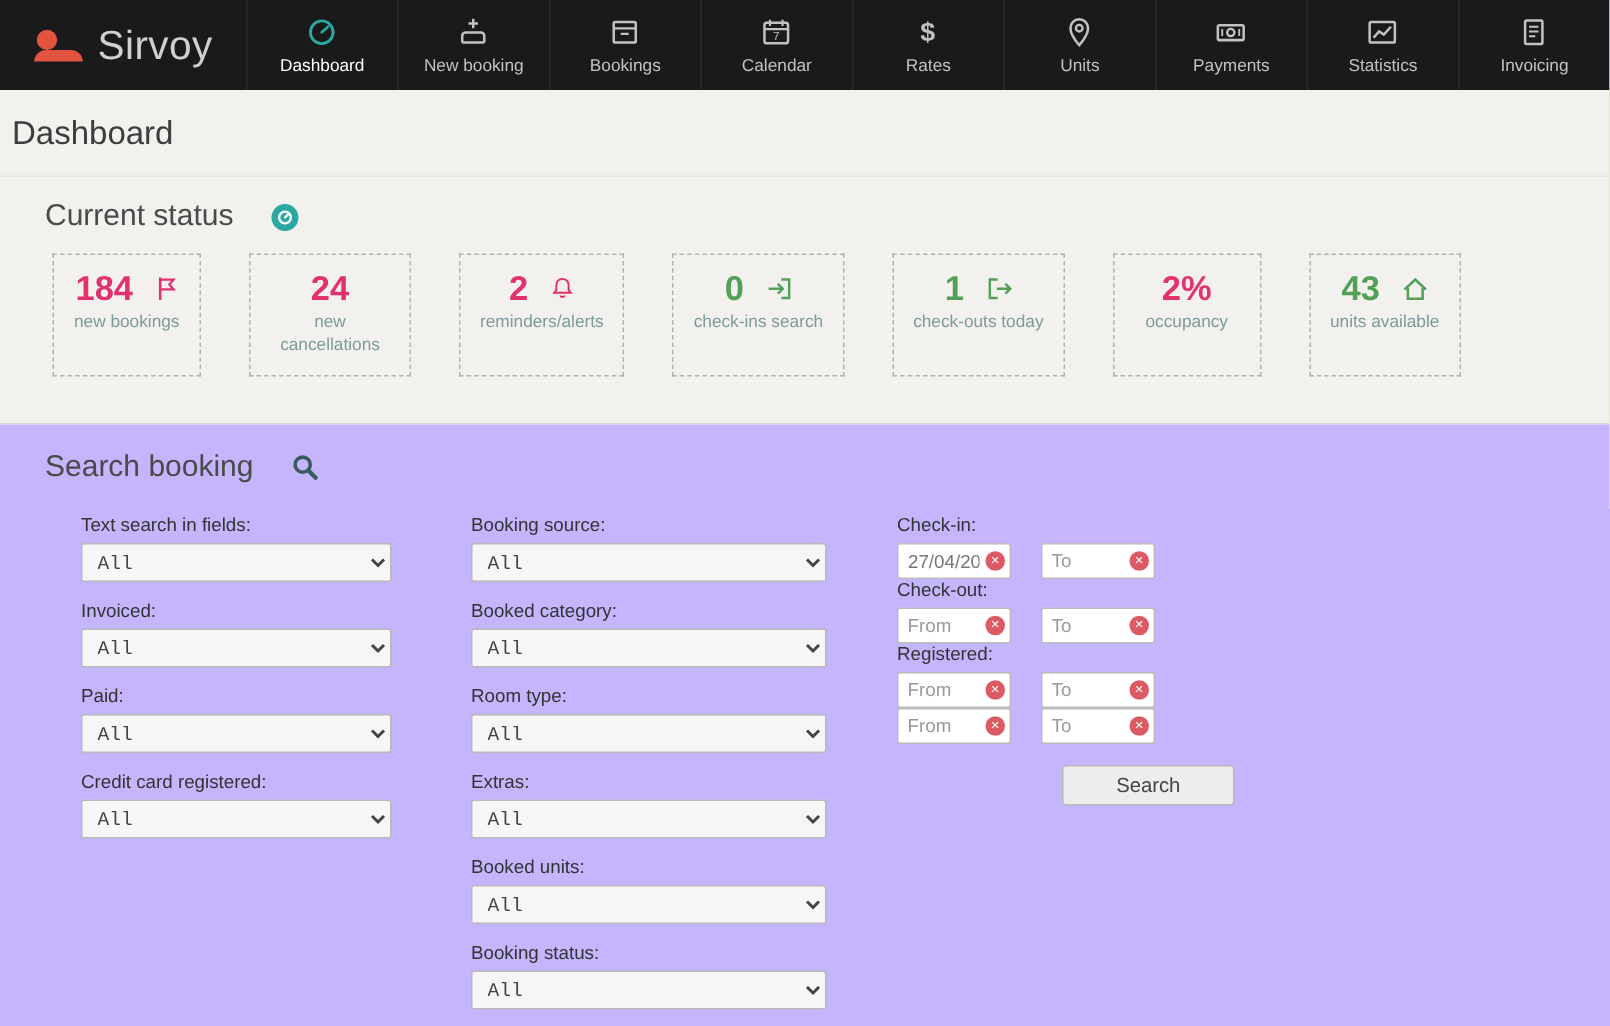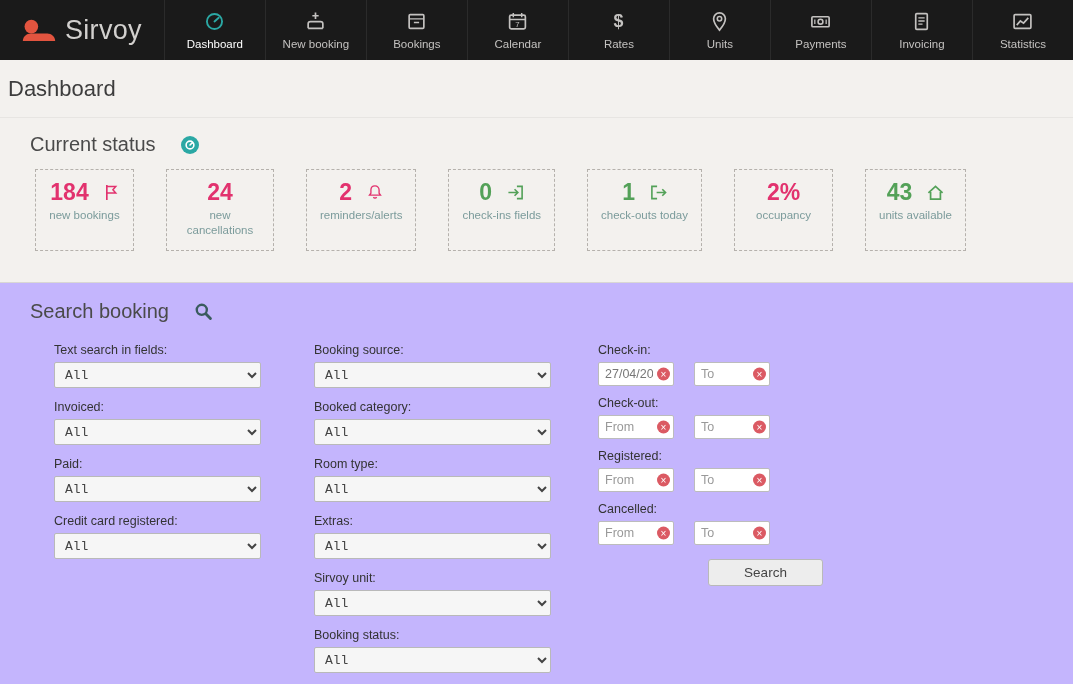--- a/index.html
+++ b/index.html
@@ -37,21 +37,21 @@
   
   .search-section{background:#c4b5fd;padding:17px 0 0 30px}
   .search-form{display:flex;margin-top:20px;padding-left:24px}
   .col1{width:207px;margin-right:53px}
   .col2{width:237px;margin-right:47px}
   .col3{width:240px}
   .field{margin-bottom:12px}
   .field label{display:block;font-size:12.5px;color:#333;margin-bottom:5px}
   .field input[type=text],.field select{width:100%;height:26px;border:1px solid #b9b9b9;border-radius:2px;font-size:13px;padding:0 6px;font-family:Liberation Mono, monospace;color:#444;background:#fff}
   .field select{background:#f6f6f6}
-  .field-date{margin-bottom:10px}
+  .field-date{margin-bottom:0}
   .date-row{display:flex;gap:20px}
   .date-wrap{position:relative;width:76px}
   .date-wrap input{width:100%;height:24px;border:1px solid #bcbcbc;border-radius:2px;font-size:12.5px;padding:0 20px 0 6px;color:#777;font-family:inherit;background:#fff}
   .date-wrap input::placeholder{color:#999;opacity:1}
   .clear-btn{position:absolute;right:4px;top:50%;transform:translateY(-50%);width:13px;height:13px;border-radius:50%;background:#db5a63;color:#fff;font-size:10px;line-height:13px;text-align:center;cursor:pointer;user-select:none}
   .search-btn{display:block;margin:14px 0 0 110px;width:115px;height:27px;background:#ededed;border:1px solid #b9b9b9;border-radius:3px;font-size:13.5px;color:#444;font-family:inherit;cursor:pointer}
   svg{display:block}
 </style>
 </head>
 <body>
@@ -135,35 +135,35 @@
             <circle cx="10" cy="10.2" r="2.3" fill="none" stroke="currentColor" stroke-width="1.5"></circle>
             <path d="M4.6 8v4.4M15.4 8v4.4" stroke="currentColor" stroke-width="1.2"></path>
           </svg>
       </span>
       <span class="nlabel">Payments</span>
     </div>
 
     <div class="nav-item">
       <span class="nicon">
         <svg viewBox="0 0 20 20" width="21" height="21">
+            <rect x="2" y="3.5" width="16" height="13" rx="1" fill="none" stroke="currentColor" stroke-width="1.6"></rect>
+            <polyline points="4.5,13.5 8,9.5 11,11.5 15.5,6.5" fill="none" stroke="currentColor" stroke-width="1.6"></polyline>
+          </svg>
+      </span>
+      <span class="nlabel">Statistics</span>
+    </div>
+
+    <div class="nav-item">
+      <span class="nicon">
+        <svg viewBox="0 0 20 20" width="21" height="21">
             <rect x="4.5" y="2.5" width="11" height="15" rx="1" fill="none" stroke="currentColor" stroke-width="1.6"></rect>
             <path d="M7 6.5h6M7 9.5h6M7 12.5h4" stroke="currentColor" stroke-width="1.3"></path>
           </svg>
       </span>
       <span class="nlabel">Invoicing</span>
-    </div>
-
-    <div class="nav-item">
-      <span class="nicon">
-        <svg viewBox="0 0 20 20" width="21" height="21">
-            <rect x="2" y="3.5" width="16" height="13" rx="1" fill="none" stroke="currentColor" stroke-width="1.6"></rect>
-            <polyline points="4.5,13.5 8,9.5 11,11.5 15.5,6.5" fill="none" stroke="currentColor" stroke-width="1.6"></polyline>
-          </svg>
-      </span>
-      <span class="nlabel">Statistics</span>
     </div>
 
 
   </nav>
 </header>
 
 <div class="page-header">
   <h1 class="page-title">Dashboard</h1>
 </div>
 
@@ -216,21 +216,21 @@
     <div class="card">
       <div class="card-value green">
         <span>0</span>
         <span class="card-icon">
           <svg viewBox="0 0 18 18" width="17" height="17">
               <path d="M10.5 2.5H16v13h-5.5" fill="none" stroke="currentColor" stroke-width="1.7"></path>
               <path d="M1.5 9h9.5M8 5.5 11.5 9 8 12.5" fill="none" stroke="currentColor" stroke-width="1.7"></path>
             </svg>
         </span>
       </div>
-      <div class="card-label">check-ins fields</div>
+      <div class="card-label">check-ins search</div>
     </div>
 
     <div class="card">
       <div class="card-value green">
         <span>1</span>
         <span class="card-icon">
           <svg viewBox="0 0 18 18" width="17" height="17">
               <path d="M7.5 2.5H2v13h5.5" fill="none" stroke="currentColor" stroke-width="1.7"></path>
               <path d="M7 9h9.5M13 5.5 16.5 9 13 12.5" fill="none" stroke="currentColor" stroke-width="1.7"></path>
             </svg>
@@ -305,21 +305,21 @@
       </div>
       <div class="field">
         <label>Room type:</label>
         <select><option selected="">All</option></select>
       </div>
       <div class="field">
         <label>Extras:</label>
         <select><option selected="">All</option></select>
       </div>
       <div class="field">
-        <label>Sirvoy unit:</label>
+        <label>Booked units:</label>
         <select><option selected="">All</option></select>
       </div>
       <div class="field">
         <label>Booking status:</label>
         <select><option selected="">All</option></select>
       </div>
     </div>
 
     <div class="col3">
 
@@ -365,23 +365,20 @@
             <span class="clear-btn">×</span>
           </span>
           <span class="date-wrap">
             <input type="text" placeholder="To" style="">
             <span class="clear-btn">×</span>
           </span>
         </div>
       </div>
 
       <div class="field-date">
-        <div class="field" style="margin-bottom:0">
-          <label>Cancelled:</label>
-        </div>
         <div class="date-row">
           <span class="date-wrap">
             <input type="text" placeholder="From" style="">
             <span class="clear-btn">×</span>
           </span>
           <span class="date-wrap">
             <input type="text" placeholder="To" style="">
             <span class="clear-btn">×</span>
           </span>
         </div>

